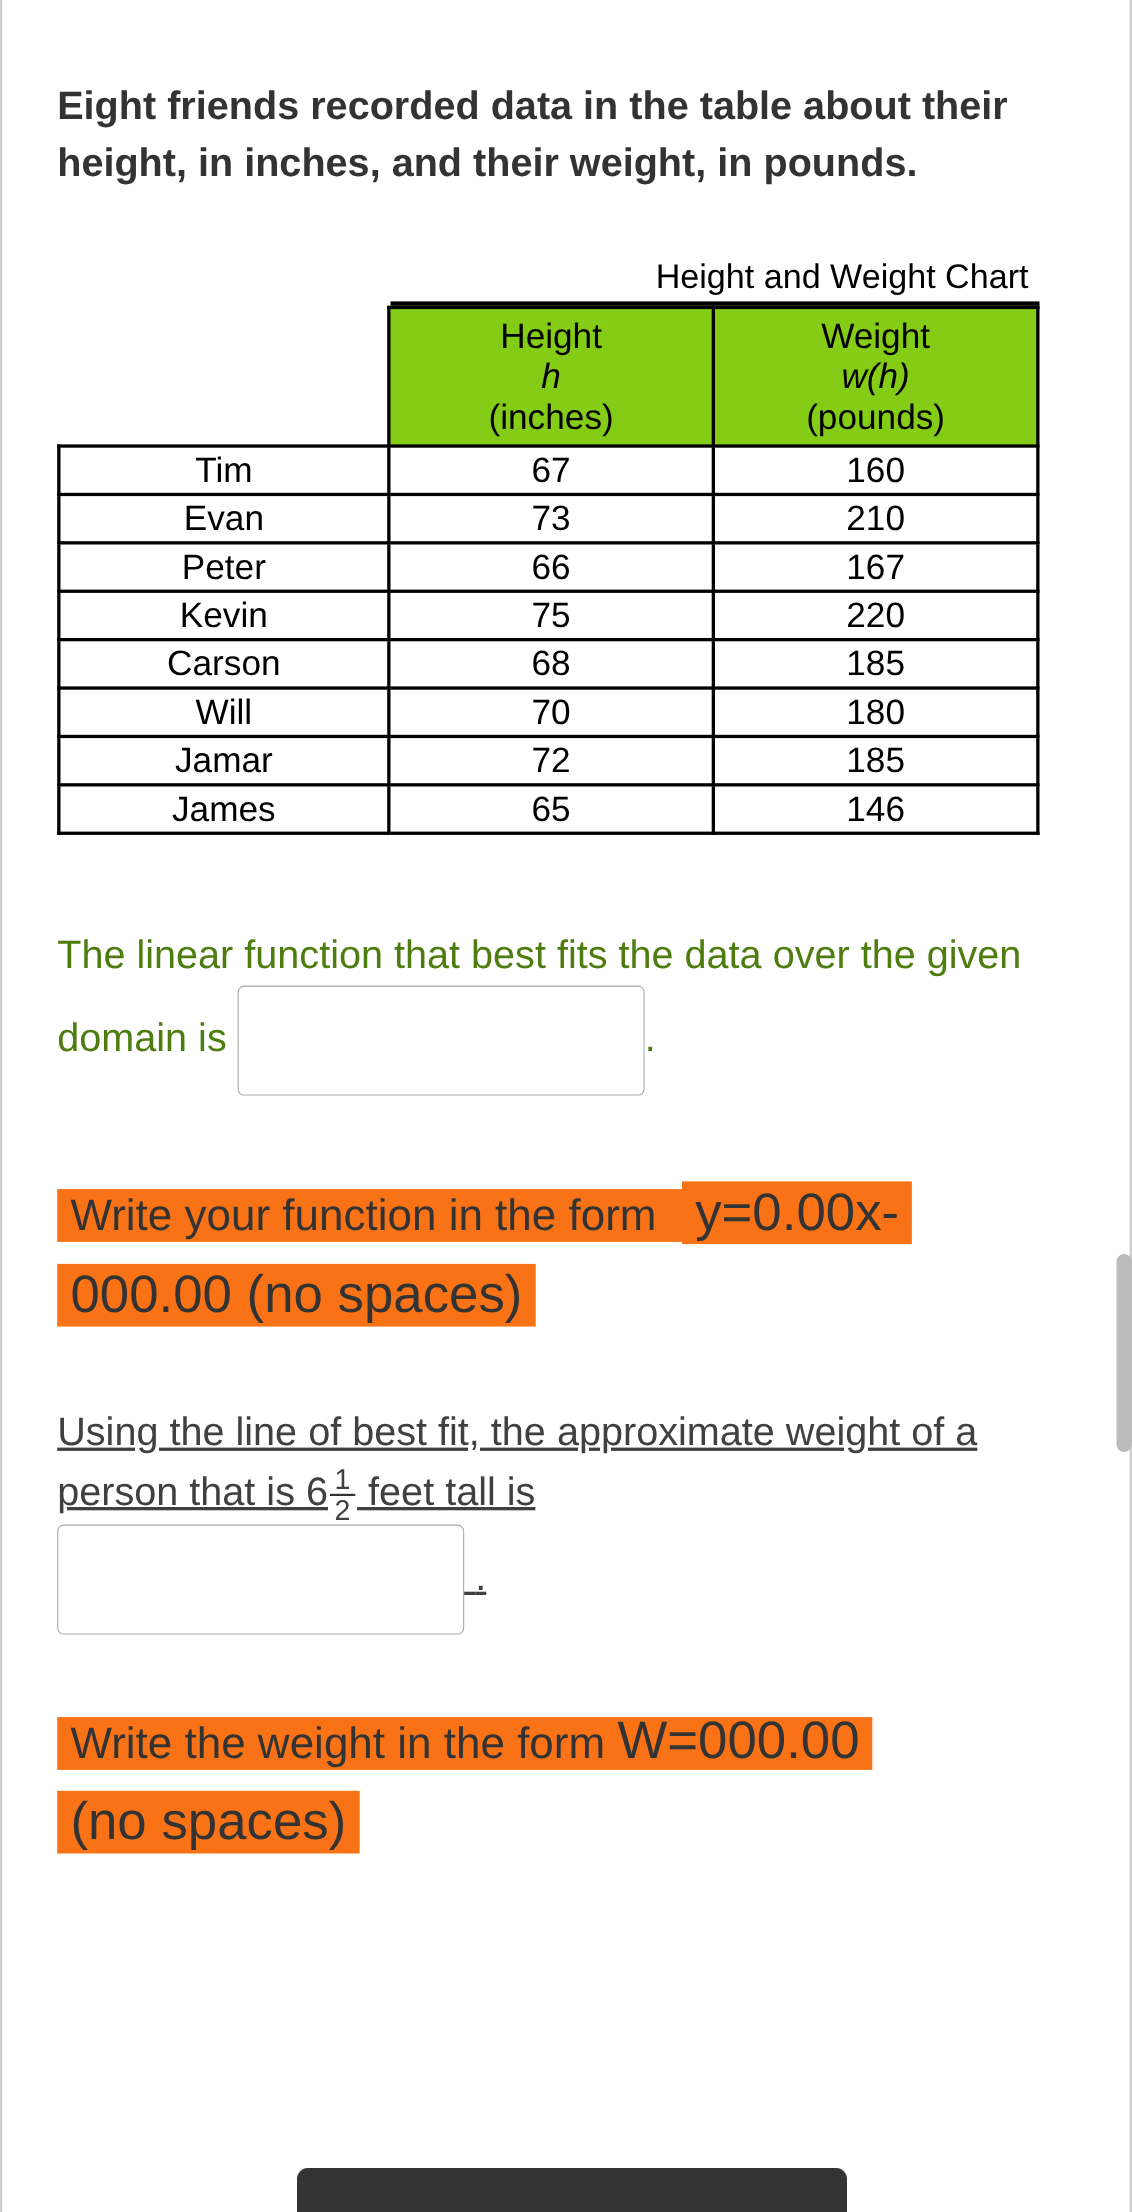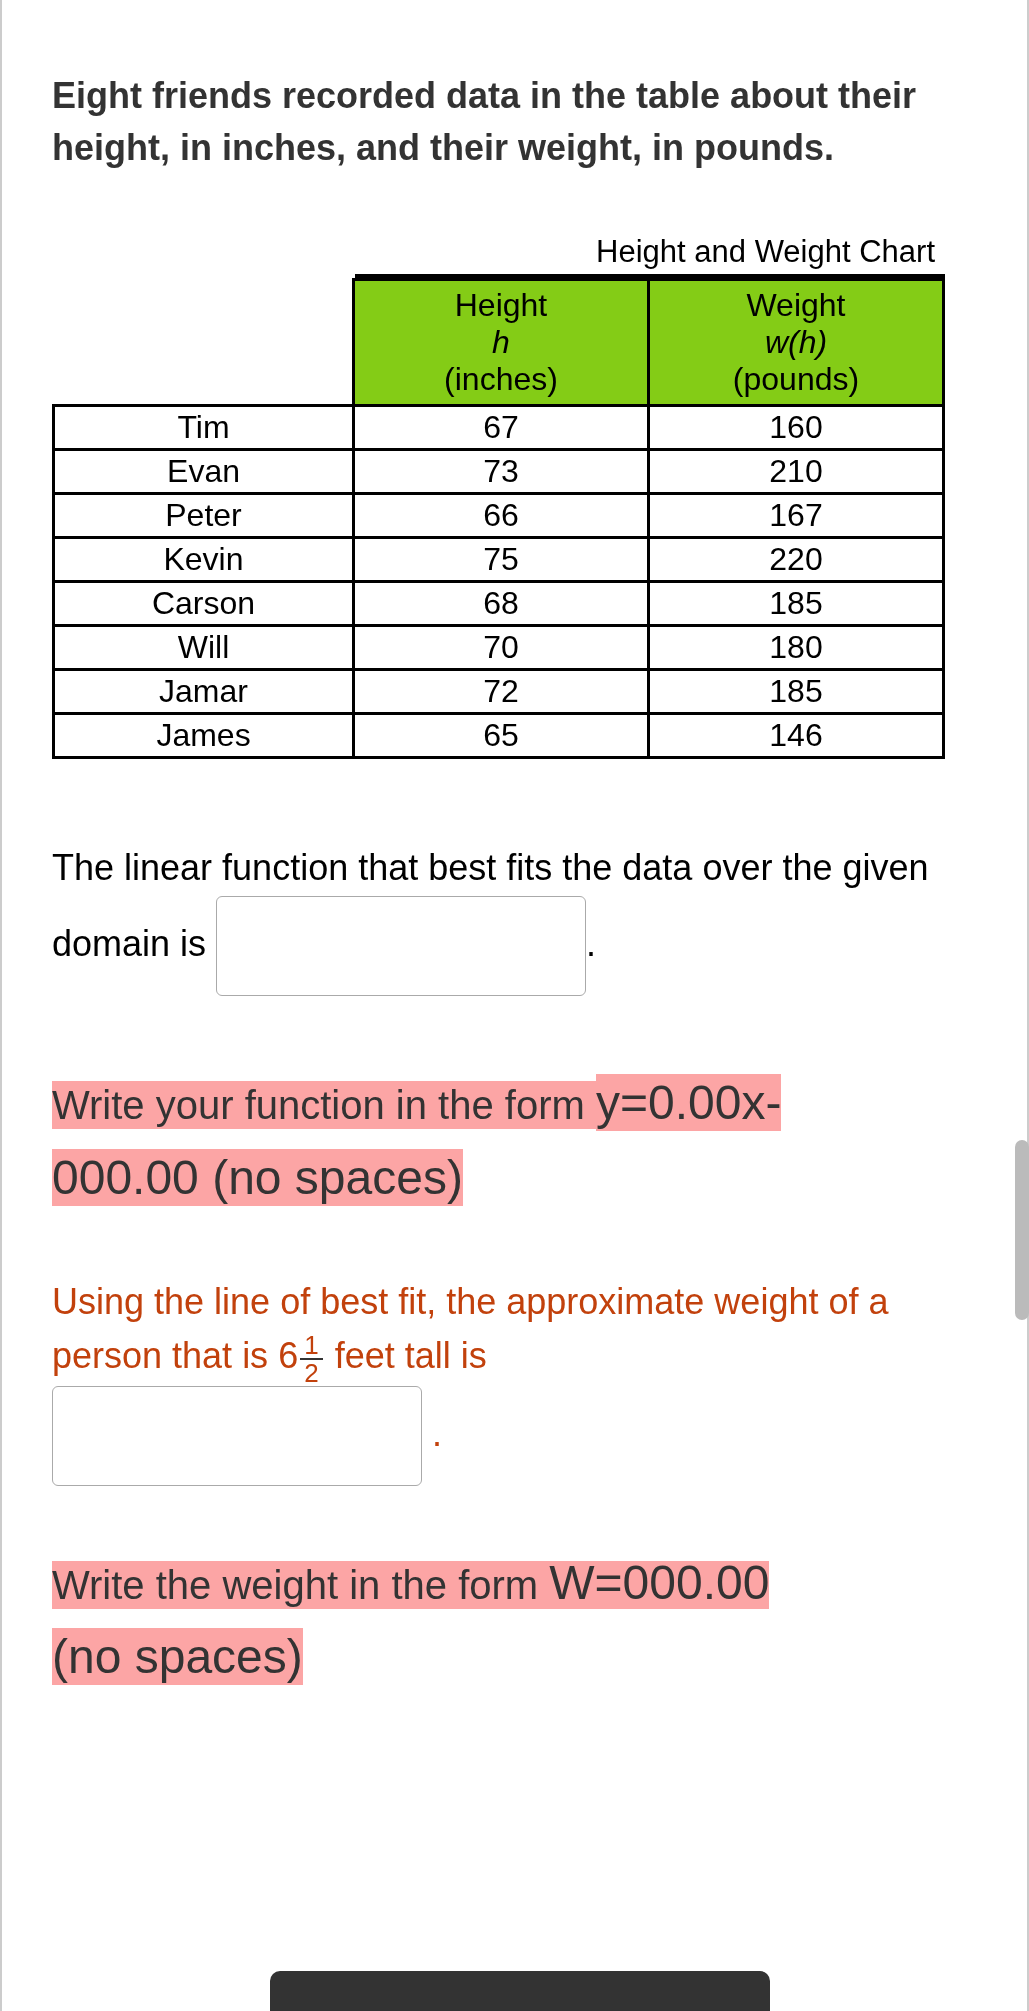--- a/index.html
+++ b/index.html
@@ -56,55 +56,56 @@
   background: #84cc16;
   line-height: 1.15;
   padding: 6px 8px;
 }
 .name-col { width: 300px; }
 .data-col { width: 295px; }
 .th-sub { font-style: italic; }
 .prompt {
   font-size: 36px;
   font-weight: 300;
-  color: #000000;
+  color: #4d7c0f;
   line-height: 1.6;
   margin-bottom: 70px;
 }
 .input-box {
   display: inline-block;
   border: 1px solid #aaa;
   border-radius: 6px;
   width: 370px;
   height: 100px;
   vertical-align: middle;
   background: #fff;
 }
 .highlight-block {
   font-size: 40px;
   font-weight: 300;
   color: #333;
   line-height: 1.55;
   margin-bottom: 60px;
 }
 .highlight {
-  background: #fca5a5;
-  padding: 2px 0;
+  background: #f97316;
+  padding: 2px 12px;
 }
 .formula {
   font-family: Arial, sans-serif;
   font-size: 48px;
   color: #333;
 }
 .prompt2 {
   font-size: 36px;
   font-weight: 300;
-  color: #c2410c;
+  color: #404040;
   line-height: 1.5;
   margin-bottom: 60px;
+  text-decoration: underline;
 }
 .frac {
   display: inline-block;
   vertical-align: middle;
   text-align: center;
   font-family: Arial, sans-serif;
   line-height: 1;
   margin: 0 2px;
 }
 .frac .top { display: block; border-bottom: 2px solid #333; font-size: 26px; padding: 0 4px; }

